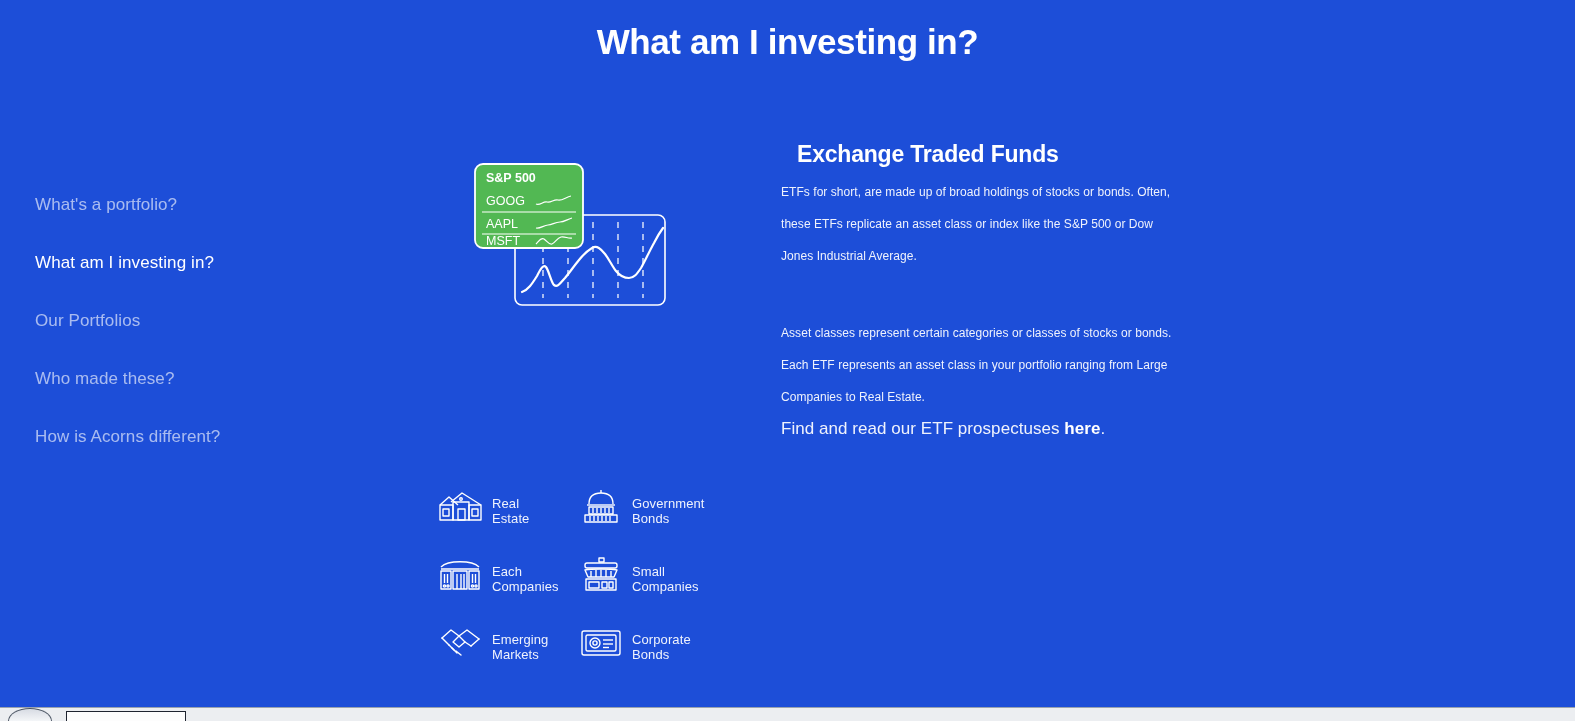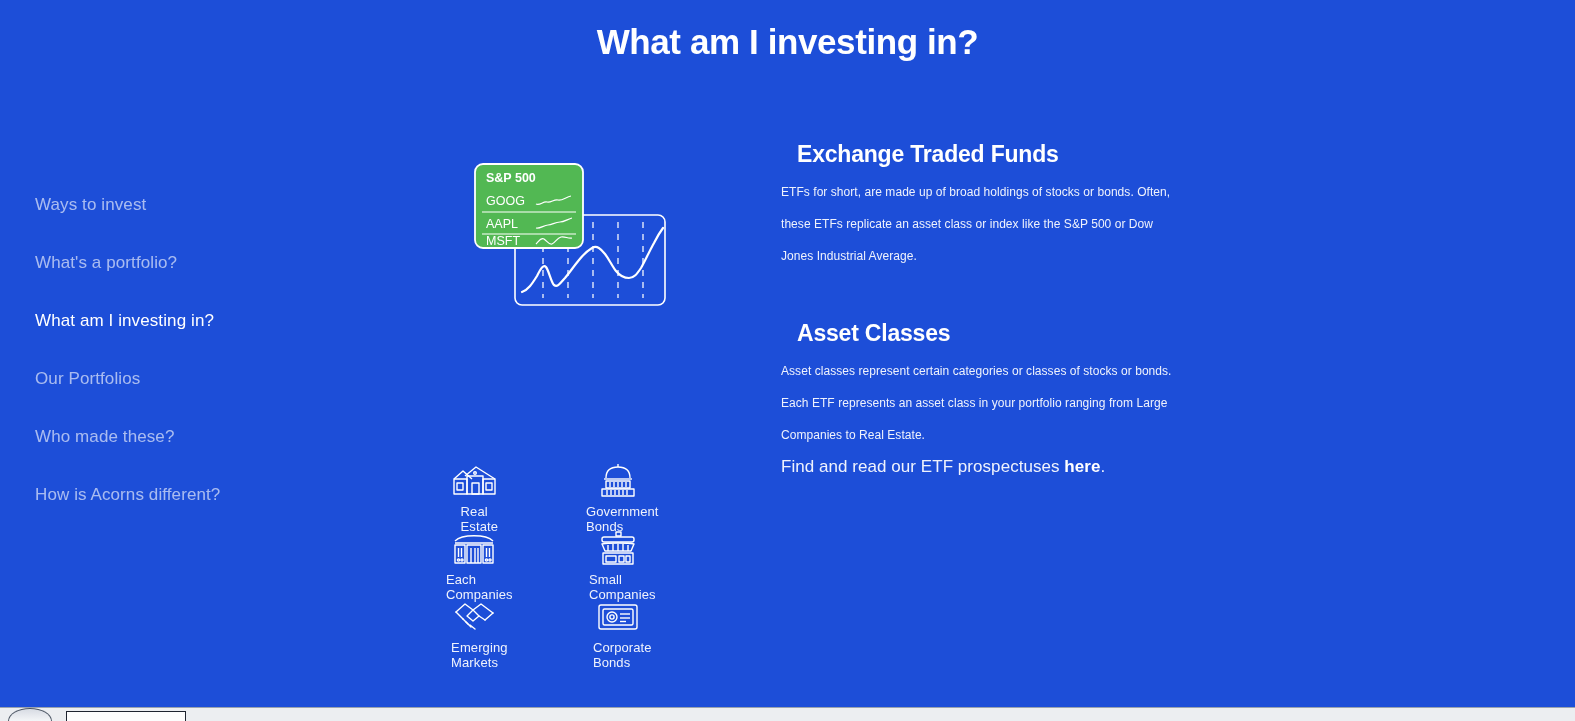--- a/index.html
+++ b/index.html
@@ -76,23 +76,22 @@
   }
   .asset-col {
     position: absolute;
     top: 0;
   }
   .asset-col.col-left  { left: 0px; }
   .asset-col.col-right { left: 140px; }
 
   .asset-item {
     display: flex;
-    align-items: center;
+    align-items: flex-end;
     height: 68px;
-    flex-direction: column;
   }
   .asset-icon {
     width: 46px;
     height: 38px;
     flex: 0 0 46px;
     display: flex;
     align-items: center;
     justify-content: center;
   }
   .asset-icon svg { display: block; }
@@ -178,21 +177,20 @@
   }
 </style>
 </head>
 <body>
 
 <div id="page">
 
   <div class="page-title">What am I investing in?</div>
 
   <nav class="sidebar">
-    <a class="nav-item">Ways to invest</a>
     <a class="nav-item">What's a portfolio?</a>
     <a class="nav-item active">What am I investing in?</a>
     <a class="nav-item">Our Portfolios</a>
     <a class="nav-item">Who made these?</a>
     <a class="nav-item">How is Acorns different?</a>
   </nav>
 
   <div class="illustration">
     <svg width="300" height="180" viewBox="0 0 300 180" fill="none">
 
@@ -367,21 +365,20 @@
   </div>
 
   <div class="content">
 
     <div class="section">
       <h2 class="section-title">Exchange Traded Funds</h2>
       <p class="section-body">ETFs for short, are made up of broad holdings of stocks or bonds. Often, these ETFs replicate an asset class or index like the S&amp;P 500 or Dow Jones Industrial Average.</p>
     </div>
 
     <div class="section">
-      <h2 class="section-title">Asset Classes</h2>
       <p class="section-body">Asset classes represent certain categories or classes of stocks or bonds. Each ETF represents an asset class in your portfolio ranging from Large Companies to Real Estate.</p>
     </div>
 
     <div class="prospectus"><span>Find and read our ETF prospectuses </span><a href="#">here</a><span>.</span></div>
   </div>
 
   <div class="bottom-strip">
     <div class="taskbar-blob"></div>
     <div class="taskbar-tab"></div>
   </div>

